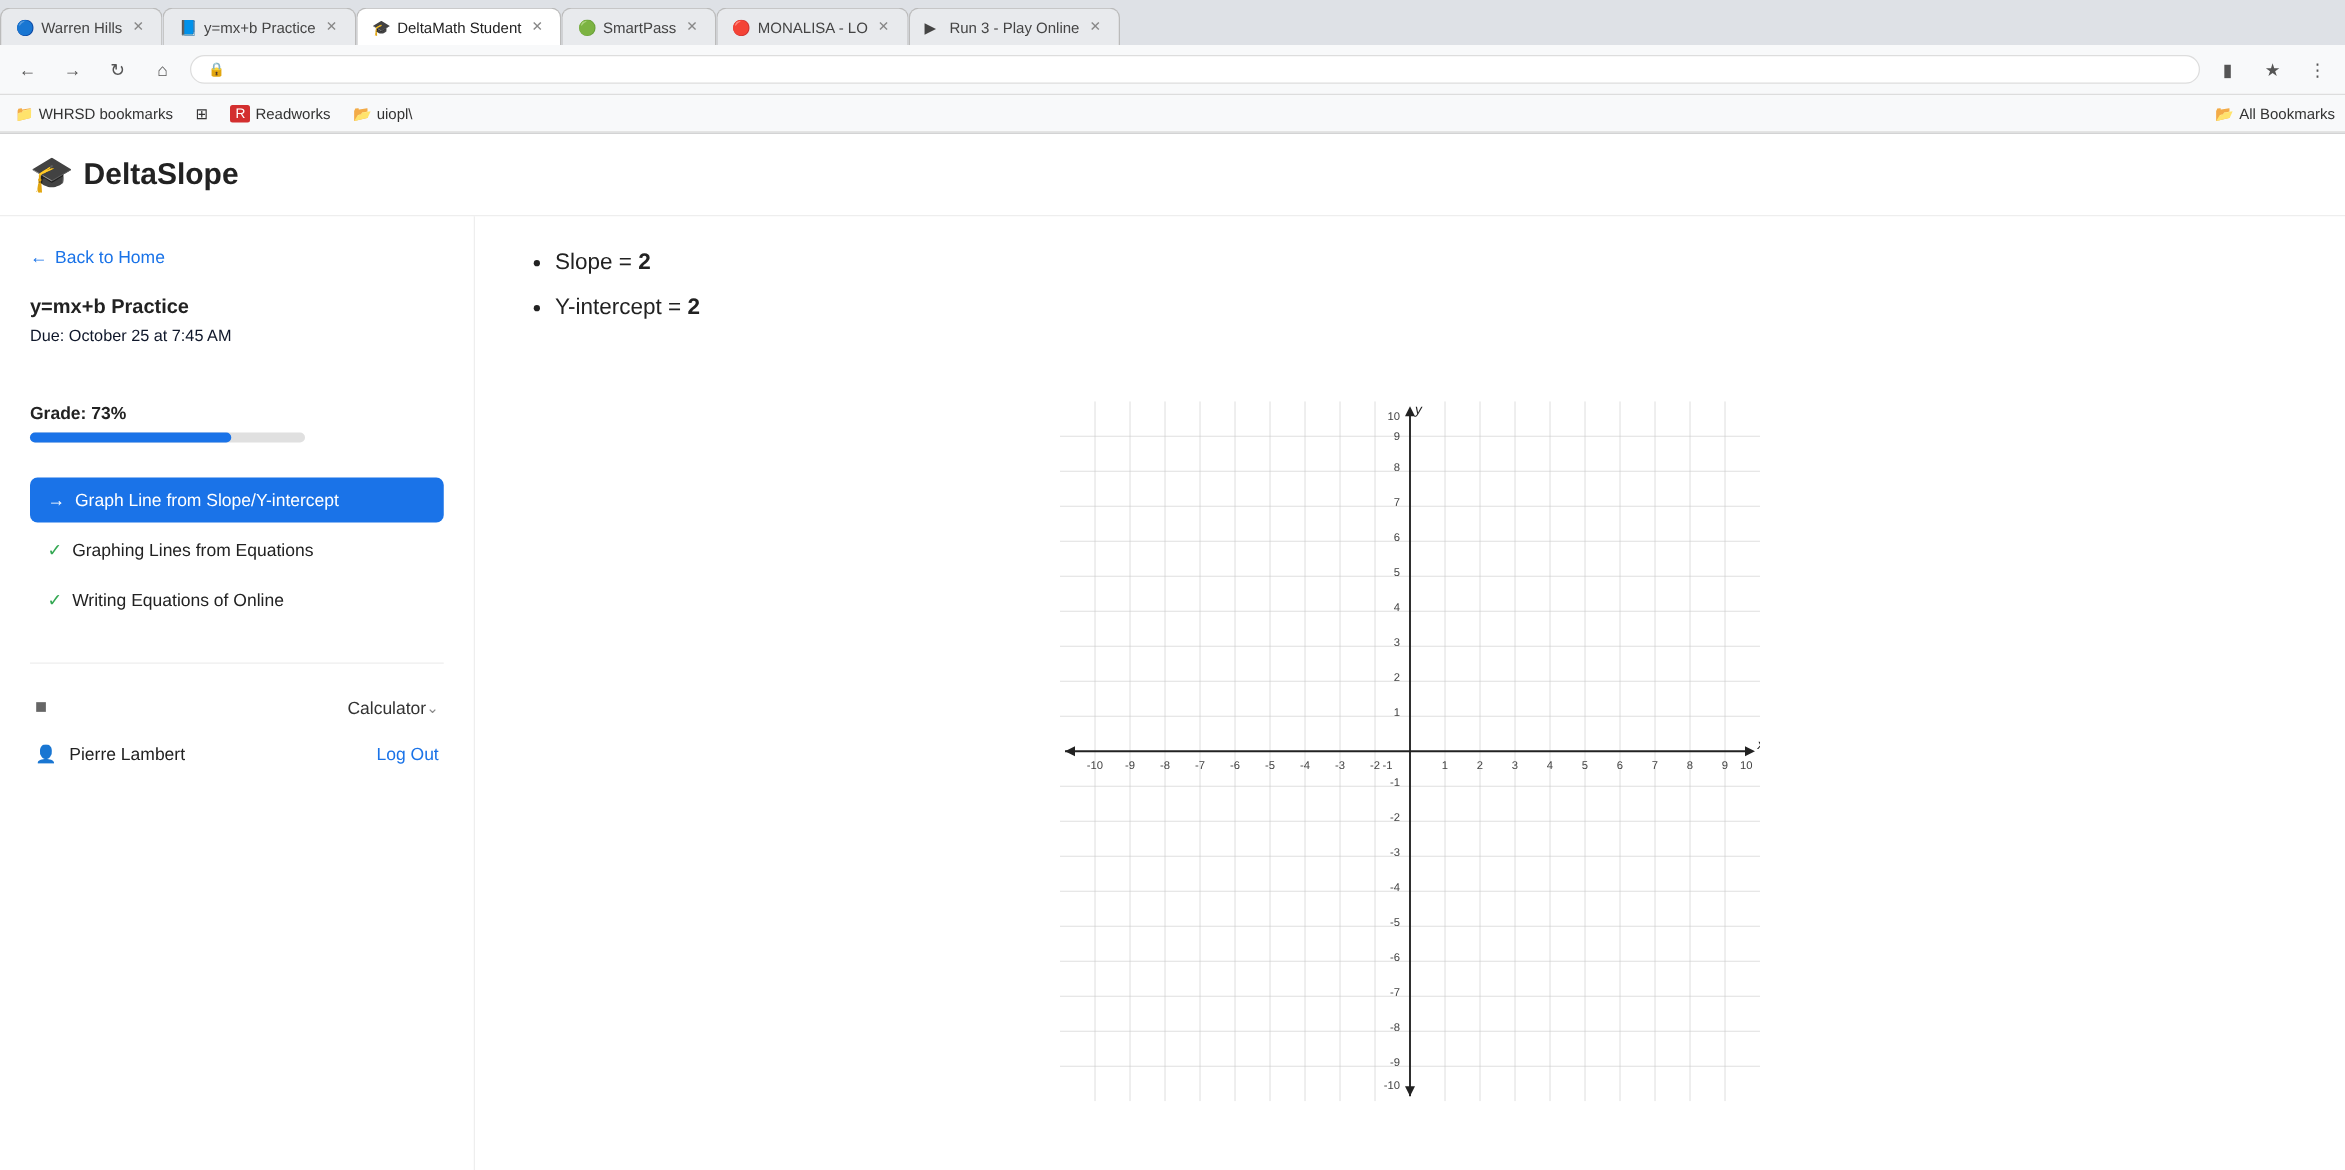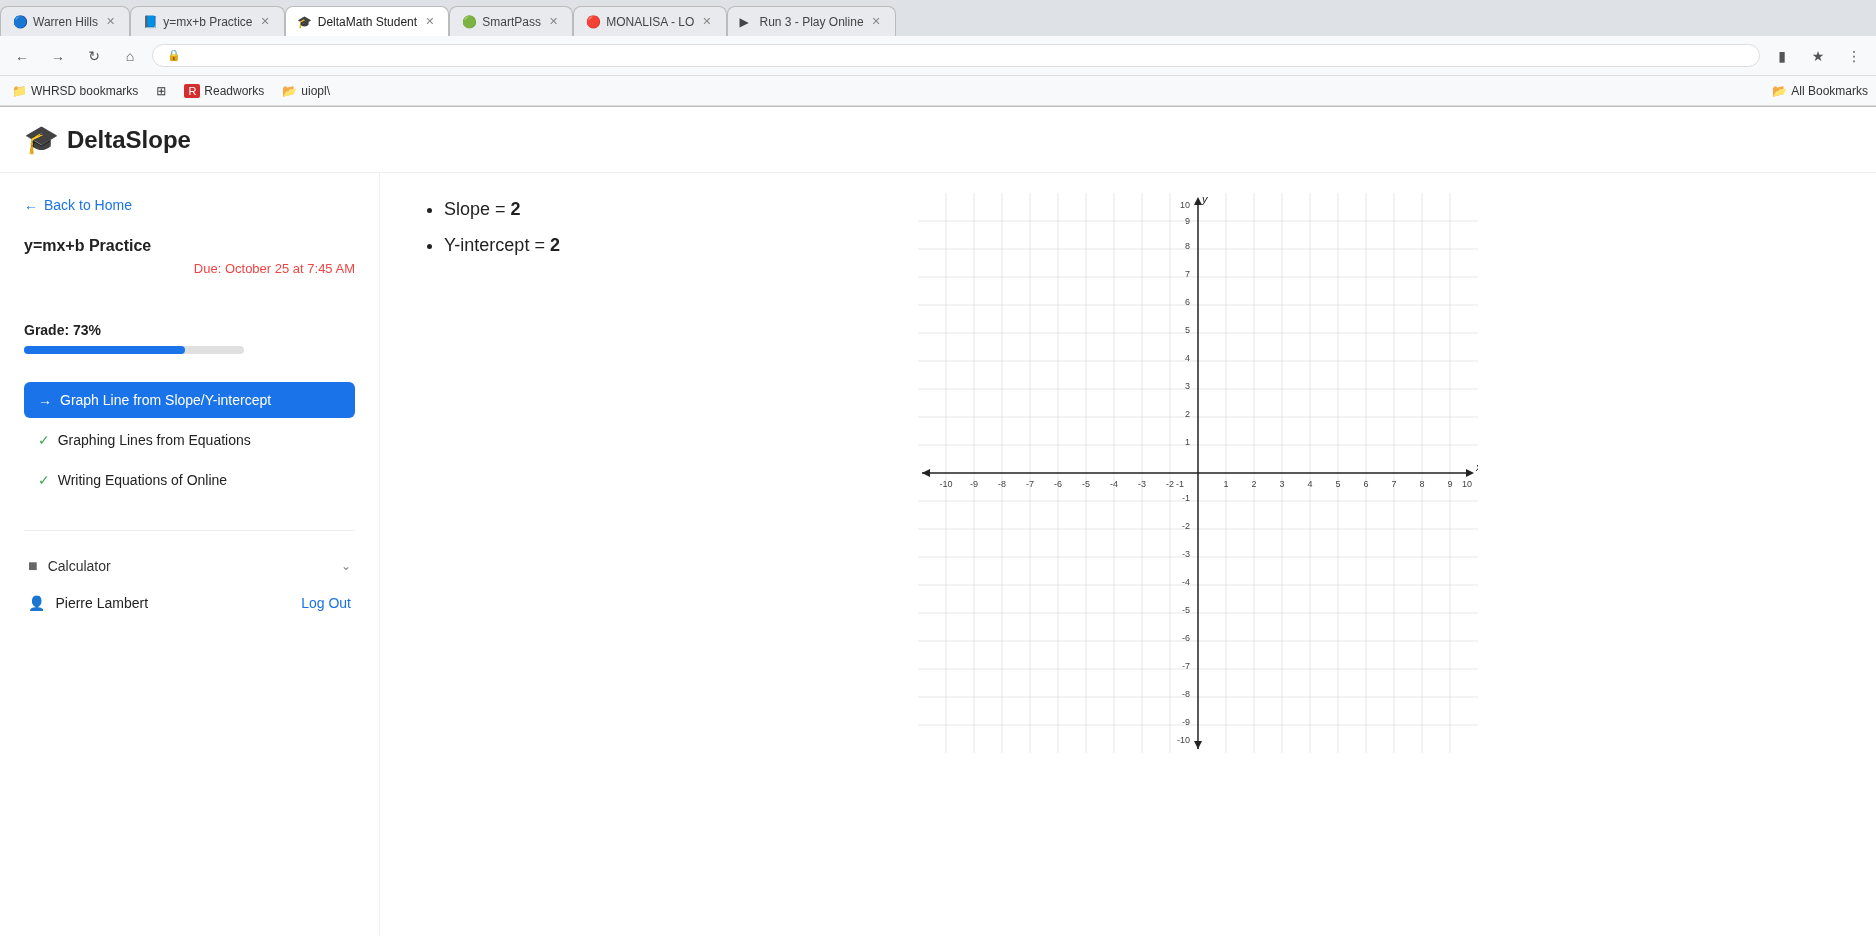--- a/index.html
+++ b/index.html
@@ -173,23 +173,22 @@
       margin-bottom: 24px;
       text-decoration: none;
     }
     .assignment-title {
       font-size: 16px;
       font-weight: 700;
       margin-bottom: 6px;
     }
     .assignment-due {
       font-size: 13px;
-      color: #ef4444;
+      color: #0f172a;
       margin-bottom: 16px;
-      text-align: right;
     }
     .grade-label {
       font-size: 14px;
       font-weight: 600;
       margin-bottom: 8px;
       margin-top: 46px;
     }
     .grade-bar-container {
       width: 220px;
       height: 8px;
@@ -247,23 +246,22 @@
       font-size: 14px;
       color: #333;
     }
     .tool-icon {
       font-size: 16px;
       color: #666;
     }
     .calc-row {
       display: flex;
       align-items: center;
-      justify-content: space-between;
+      justify-content: flex-end;
       width: 100%;
-      gap: 44px;
     }
     .calc-chevron {
       font-size: 12px;
       color: #888;
     }
     .user-row {
       display: flex;
       align-items: center;
       justify-content: space-between;
       padding: 10px 4px;
@@ -279,21 +277,21 @@
       cursor: pointer;
       font-size: 14px;
       text-decoration: none;
     }
 
     
     .main-content {
       flex: 1;
       padding: 20px 40px;
       display: flex;
-      flex-direction: row;
+      flex-direction: column;
       align-items: flex-start;
     }
 
     
     .bullet-info {
       font-size: 18px;
       margin-bottom: 20px;
       line-height: 1.8;
     }
     .bullet-info ul {

